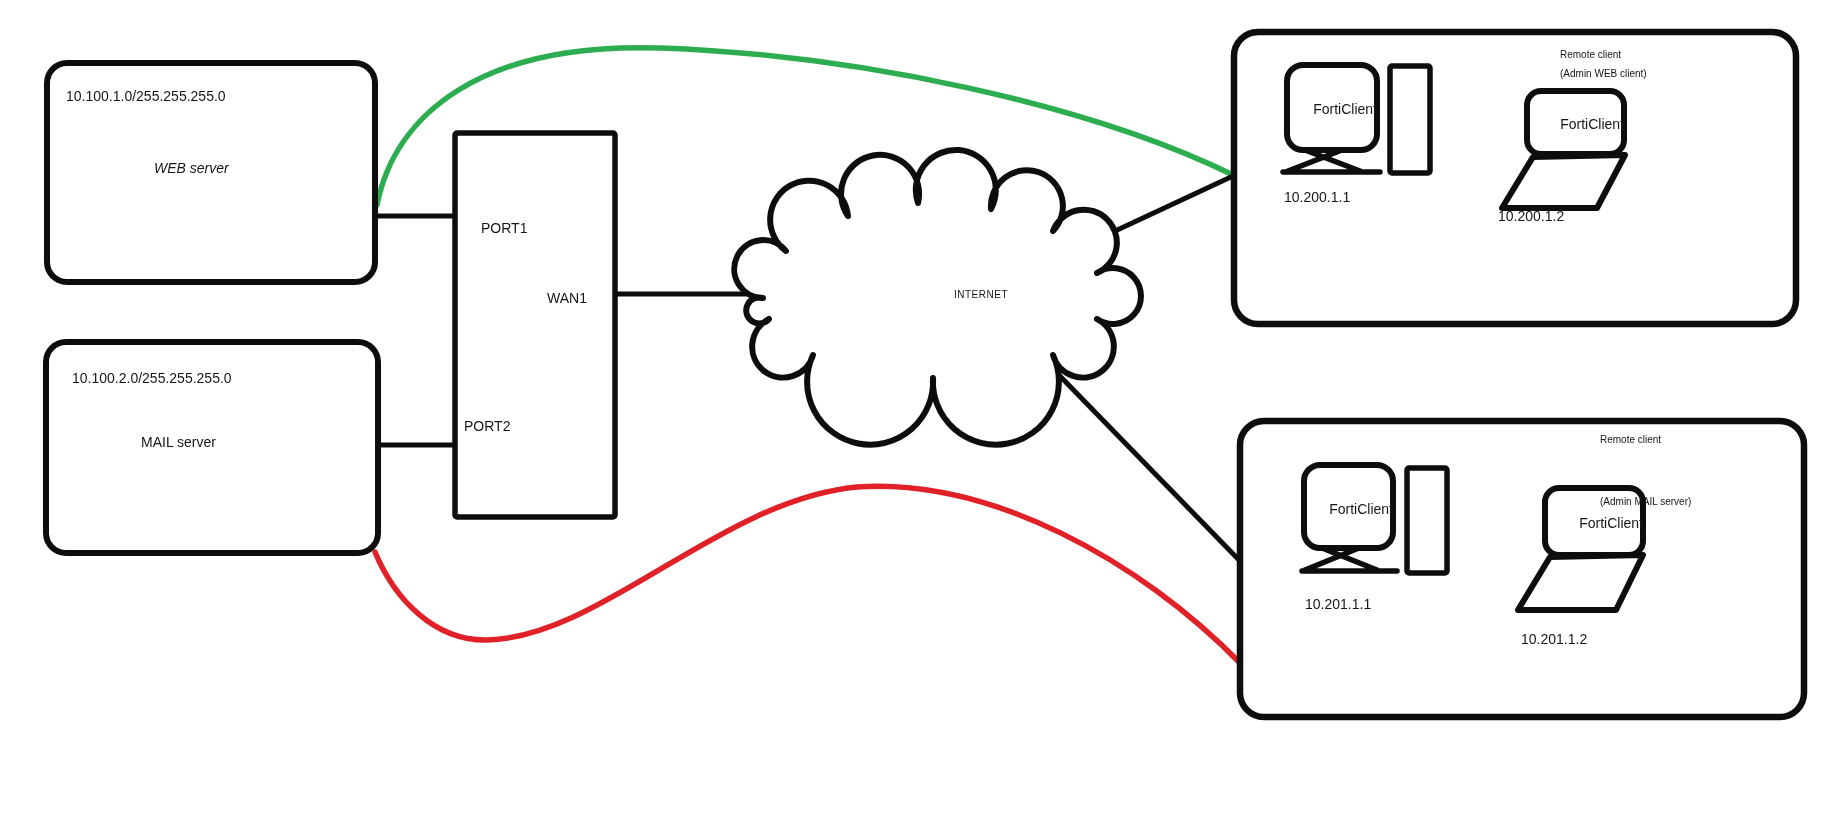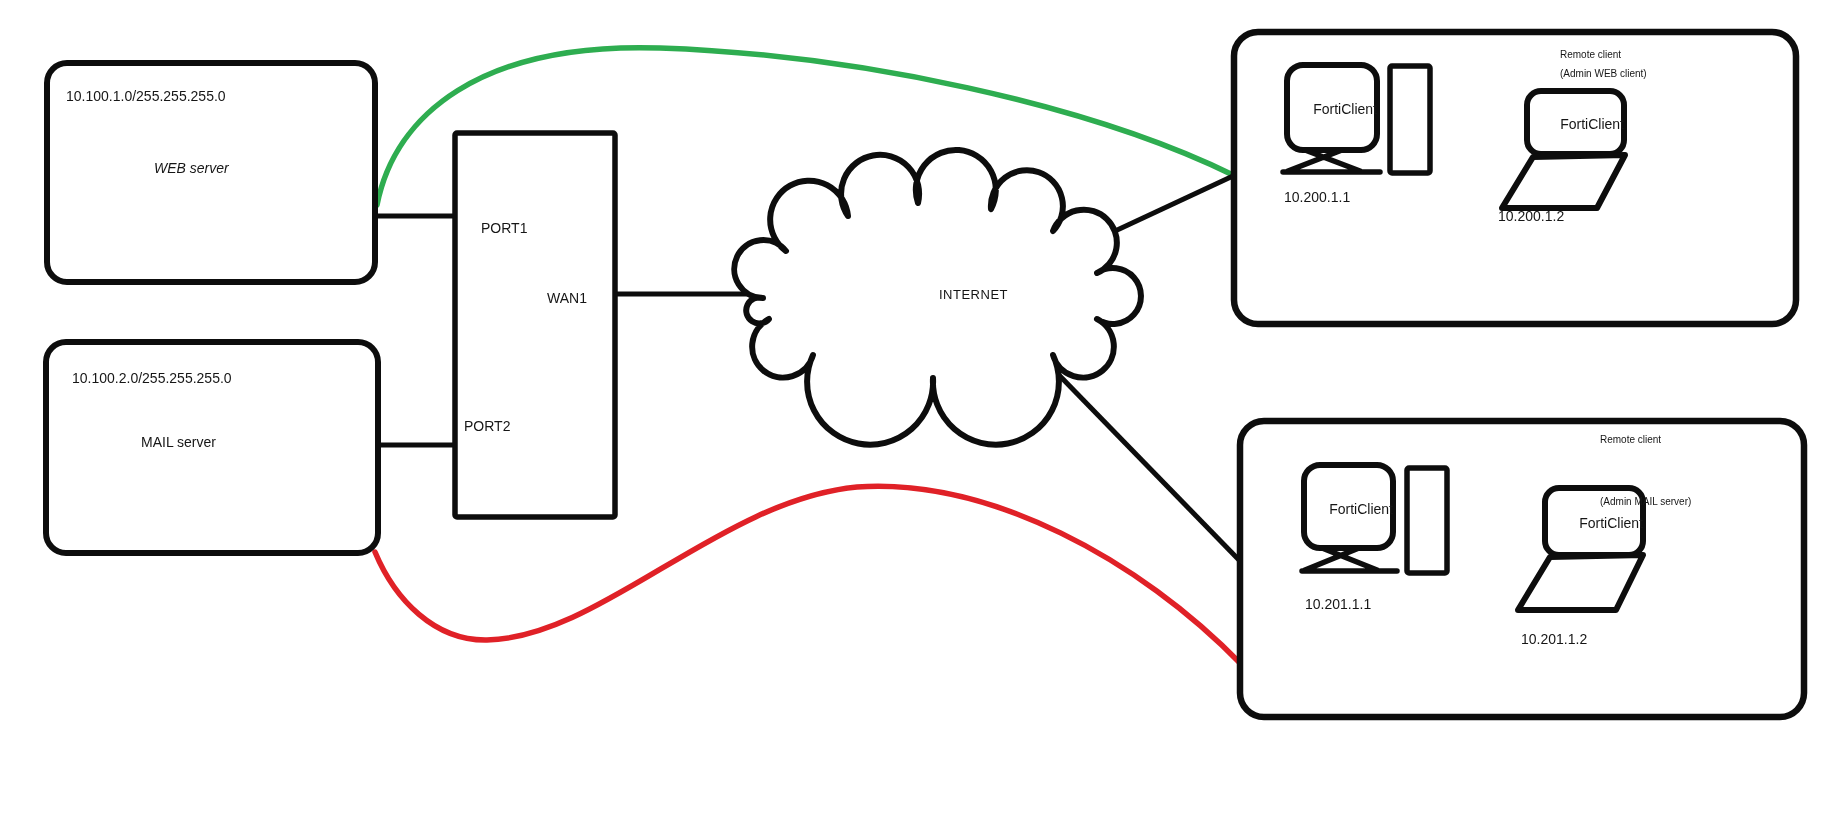--- a/index.html
+++ b/index.html
@@ -21,21 +21,21 @@
   }
   .lbl {
     position: absolute;
     color: #161616;
     font-size: 14px;
     line-height: 17px;
     white-space: nowrap;
   }
   .lbl.center { text-align: right; }
   .lbl.title { font-size: 10px; }
-  .lbl.internet { font-size: 13px; letter-spacing: 0.5px; }
+  .lbl.internet { font-size: 10px; letter-spacing: 0.5px; }
 </style>
 </head>
 <body>
 
 <div id="canvas">
 
   <svg id="shapes" viewBox="0 0 1834 826" xmlns="http://www.w3.org/2000/svg">
 
     <path d="M 377 205 C 395 115 480 42 660 48 C 860 55 1090 105 1233 175" fill="none" stroke="#2ead50" stroke-width="5.5" stroke-linecap="round"></path>
     <path d="M 375 552 C 395 600 435 641 487 640 C 600 638 720 500 857 487 C 990 478 1140 560 1241 664" fill="none" stroke="#e02127" stroke-width="5.5" stroke-linecap="round"></path>

